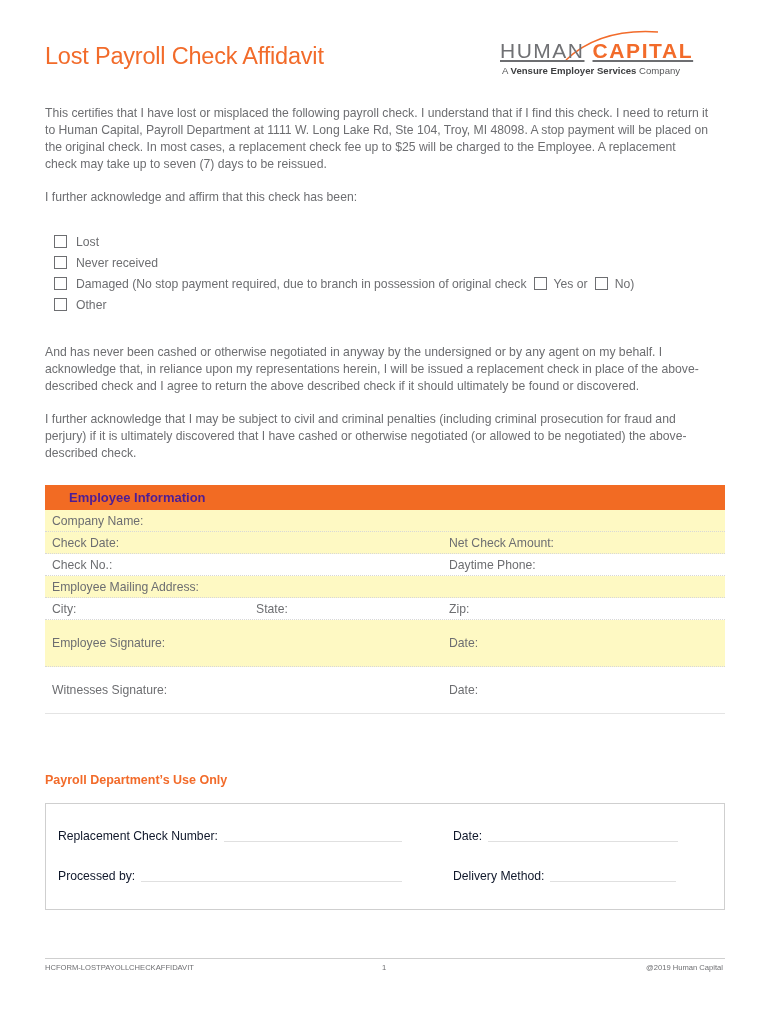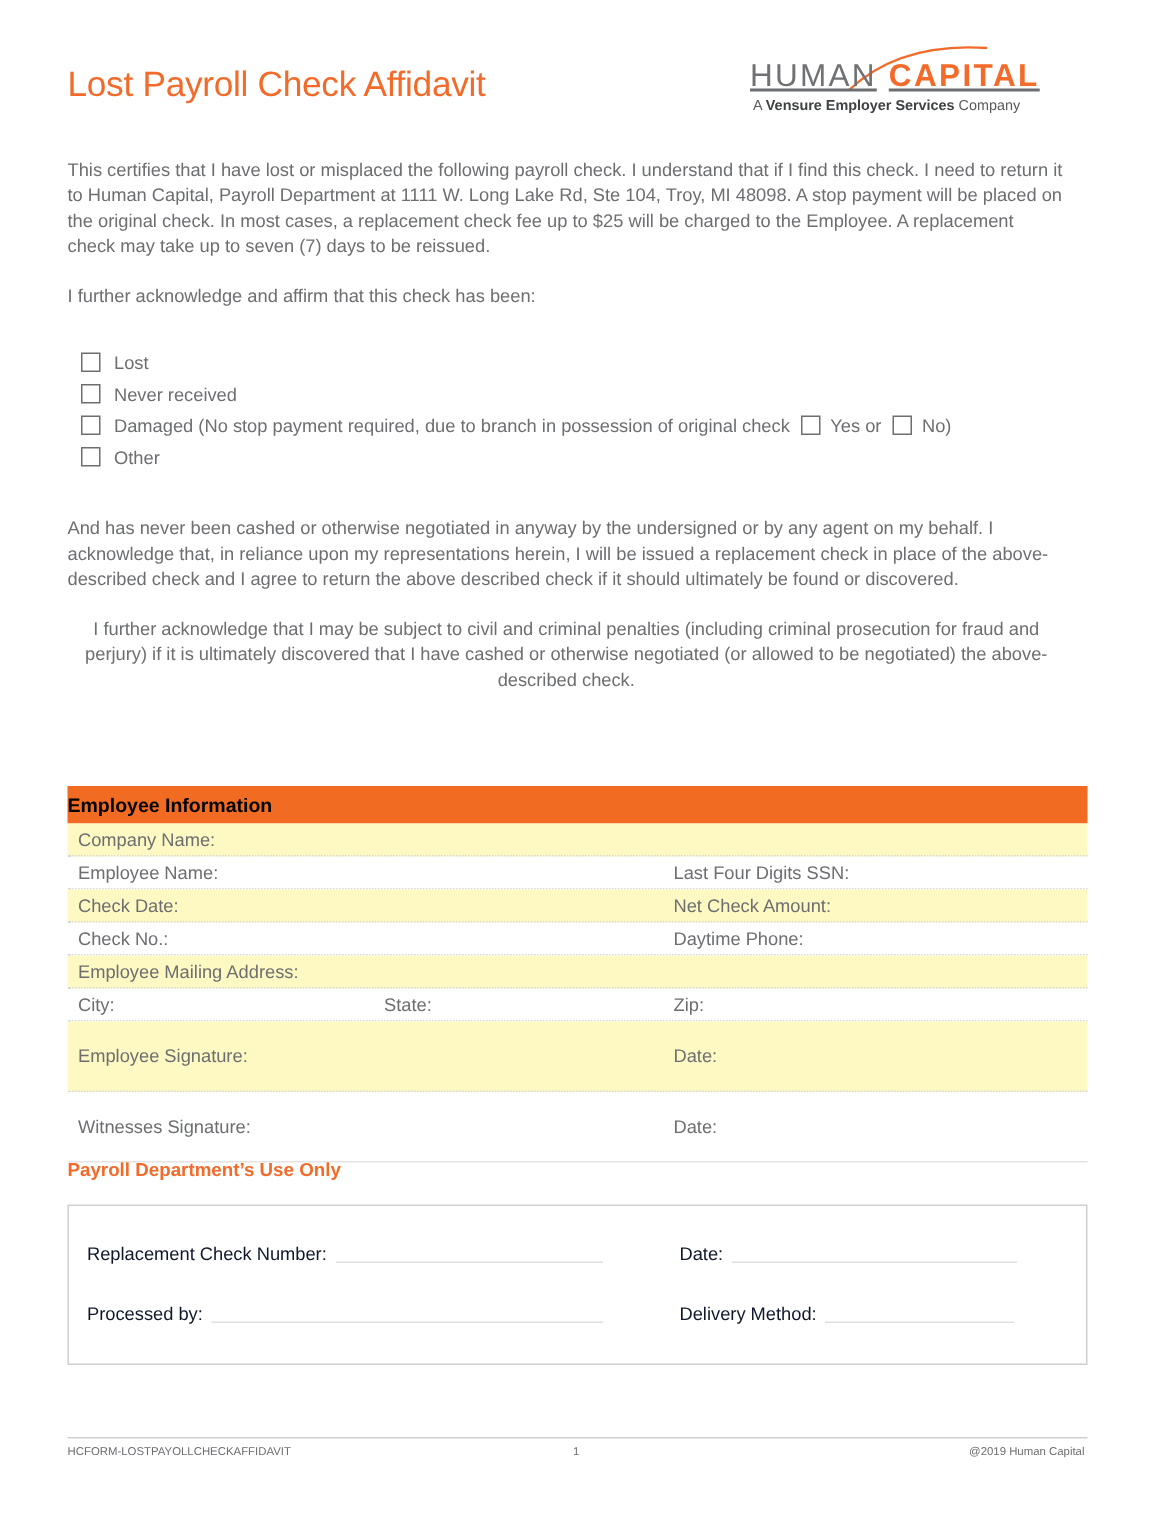--- a/index.html
+++ b/index.html
@@ -30,22 +30,22 @@
     .chk-row { height: 21px; display: flex; align-items: center; white-space: nowrap; }
     .box {
       display: inline-block; width: 13px; height: 13px; border: 1px solid #6d6e71;
       box-sizing: border-box; margin-right: 9px; background: #fff; flex: none;
     }
     .box.inline { margin-left: 7px; margin-right: 7px; }
 
     
     .emp { left: 45px; top: 485px; width: 680px; }
     .emp-header {
-      height: 25px; background: #f26b23; color: #000000; font-weight: bold;
-      font-size: 13px; line-height: 25px; padding-left: 0; box-sizing: border-box; margin-top: 39px;
+      height: 25px; background: #f26b23; color: #4c1d95; font-weight: bold;
+      font-size: 13px; line-height: 25px; padding-left: 24px; box-sizing: border-box;
     }
     .row {
       position: relative; height: 22px; font-size: 12.2px; line-height: 22px; color: #6d6e71;
       border-bottom: 1px dotted #d8d8d8; box-sizing: border-box;
     }
     .row.gray { background: #fef9c3; }
     .row.tall { height: 47px; line-height: 47px; }
     .row .c1 { position: absolute; left: 7px; }
     .row .c2 { position: absolute; left: 211px; }
     .row .c3 { position: absolute; left: 404px; }
@@ -105,33 +105,29 @@
   </div>
   <div class="chk-row">
     <span class="box"></span>
     <span>Other</span>
   </div>
 </div>
 
 <div class="abs para" style="top:344px;">
   <p>And has never been cashed or otherwise negotiated in anyway by the undersigned or by any agent on my behalf. I acknowledge that, in reliance upon my representations herein, I will be issued a replacement check in place of the above-described check and I agree to return the above described check if it should ultimately be found or discovered.</p>
 </div>
-<div class="abs para" style="top:411px;text-align:center;">
+<div class="abs para" style="top:411px;">
   <p>I further acknowledge that I may be subject to civil and criminal penalties (including criminal prosecution for fraud and perjury) if it is ultimately discovered that I have cashed or otherwise negotiated (or allowed to be negotiated) the above-described check.</p>
 </div>
 
 <div class="abs emp">
   <div class="emp-header">Employee Information</div>
 
   <div class="row gray">
     <span class="c1">Company Name:</span>
-  </div>
-  <div class="row">
-    <span class="c1">Employee Name:</span>
-    <span class="c3">Last Four Digits SSN:</span>
   </div>
   <div class="row gray">
     <span class="c1">Check Date:</span>
     <span class="c3">Net Check Amount:</span>
   </div>
   <div class="row">
     <span class="c1">Check No.:</span>
     <span class="c3">Daytime Phone:</span>
   </div>
   <div class="row gray">

